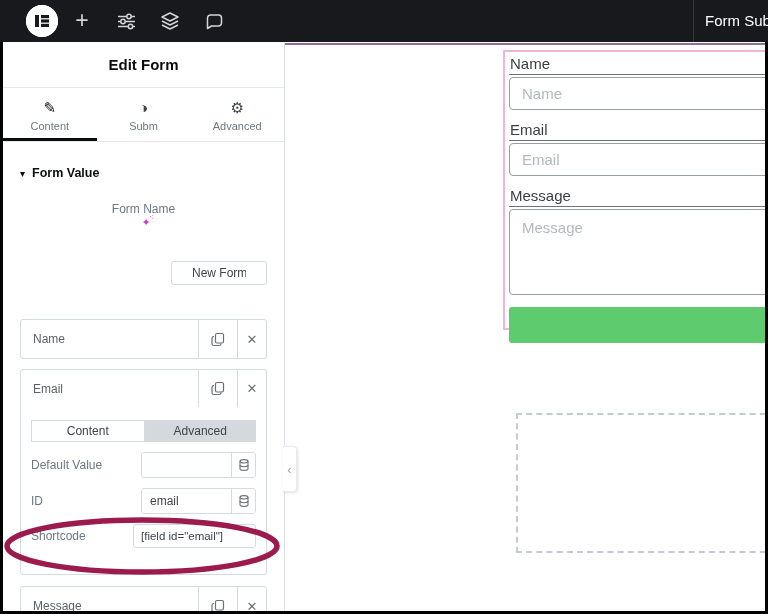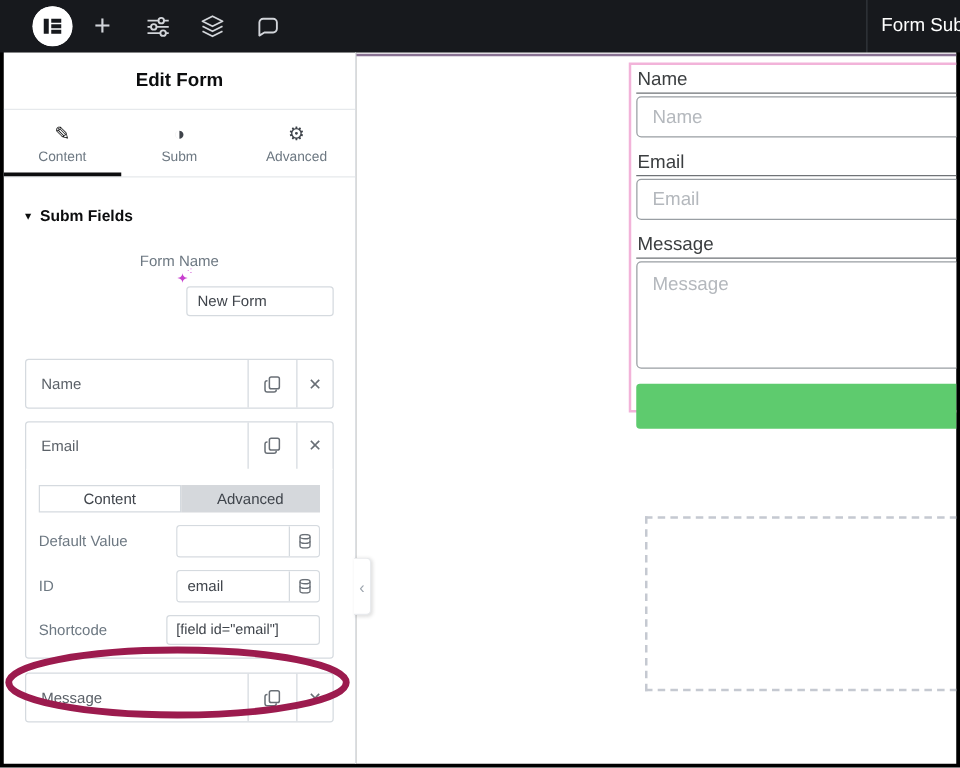--- a/index.html
+++ b/index.html
@@ -29,22 +29,22 @@
   .panel-tab.active::after { content:""; position:absolute; left:0; bottom:0; width:100%; height:3px; background:#0c0d0e; }
 
   .section-head { margin:24px 0 0 17px; display:flex; align-items:center; gap:7px; cursor:pointer; }
   .section-caret { font-size:10px; color:#0c0d0e; }
   .section-title { font-size:12.5px; font-weight:bold; color:#0c0d0e; }
 
   .form-name-row { margin:22px 17px 0 17px; display:flex; align-items:center;flex-direction:column; }
   .ctl-label { font-size:12px; color:#6d7882; }
   .sparkle { color:#c840cf; font-size:11px; margin-left:5px; position:relative; }
   .sparkle .dot { position:absolute; font-size:7px; left:8px; top:-3px; }
-  .form-name-row input { margin-left:auto; width:118px; height:24px; border:1px solid #d5dadf; border-radius:3px;
-                         font-size:12px; color:#3f444b; padding:0 8px; outline:none; font-family:inherit; }
+  .form-name-row input { margin-left:auto; width:96px; height:24px; border:1px solid #d5dadf; border-radius:3px;
+                         font-size:12px; color:#3f444b; padding:0 20px; outline:none; font-family:inherit;margin-top:32px; }
 
   .repeater-item { margin:0 17px; border:1px solid #d5dadf; border-radius:3px; background:#fff; }
   .rep-head { height:38px; display:flex; align-items:stretch; }
   .rep-label { flex:1; display:flex; align-items:center; padding-left:12px; font-size:12px; color:#5b6168; cursor:pointer; }
   .rep-cell { display:flex; align-items:center; justify-content:center; border-left:1px solid #d5dadf; cursor:pointer; }
   .rep-cell.copy { width:39px; }
   .rep-cell.close { width:29px; font-size:13px; color:#696f76; }
   .item-name { margin-top:34px; }
   .item-email { margin-top:10px; }
   .item-email .rep-head { border-bottom:0; }
@@ -56,21 +56,21 @@
   .inner-tab.selected { background:#d5d8dc; }
 
   .ctl-row { display:flex; align-items:center; margin:10px 10px 0 10px; }
   .ctl-row:first-of-type { margin-top:12px; }
   .ctl-group { margin-left:auto; display:flex; width:115px; height:26px; border:1px solid #d5dadf; border-radius:3px; overflow:hidden; }
   .ctl-group input { flex:1; min-width:0; border:0; outline:none; font-size:12px; color:#3f444b; padding:0 8px; font-family:inherit; }
   .dyn-btn { width:24px; display:flex; align-items:center; justify-content:center; border-left:1px solid #d5dadf; background:#fff; cursor:pointer; }
 
   .id-note { margin:12px 10px 0 10px; font-size:11px; font-style:italic; color:#6d7882; line-height:1.5; }
 
-  .shortcode-row { display:flex; align-items:center; margin:10px 10px 8px 10px; padding-bottom:2px;gap:30px; }
+  .shortcode-row { display:flex; align-items:center; margin:10px 10px 24px 10px; padding-bottom:2px;gap:30px; }
   .shortcode-row input { margin-left:auto; width:123px; height:24px; border:1px solid #d5dadf; border-radius:3px;
                          font-size:11.5px; color:#3f444b; padding:0 7px; outline:none; font-family:inherit; }
 
   .annotation-svg { position:absolute; left:0; top:472px; width:282px; height:66px; pointer-events:none; }
 
   
   .canvas { position:absolute; left:285px; top:42px; width:480px; height:569px; background:#fff; overflow:hidden; }
   .section-line { position:absolute; left:0; top:1px; width:100%; height:2px; background:#897293; }
 
   .widget { position:absolute; left:218px; top:8px; width:270px; height:280px; border:2px solid #f2b3d9; padding:2px 0 0 4px; }
@@ -151,21 +151,21 @@
         <div class="t-label">Subm</div>
       </div>
       <div class="panel-tab">
         <div class="t-icon">⚙</div>
         <div class="t-label">Advanced</div>
       </div>
     </div>
 
     <div class="section-head">
       <span class="section-caret">▾</span>
-      <span class="section-title">Subm Fields</span>
+      <span class="section-title">Form Value</span>
     </div>
 
     <div class="form-name-row">
       <span class="ctl-label">Form Name</span>
       <span class="sparkle">✦<span class="dot">·:</span></span>
       <input type="text" value="New Form" style="">
     </div>
 
     <div class="repeater-item item-name">
       <div class="rep-head">

